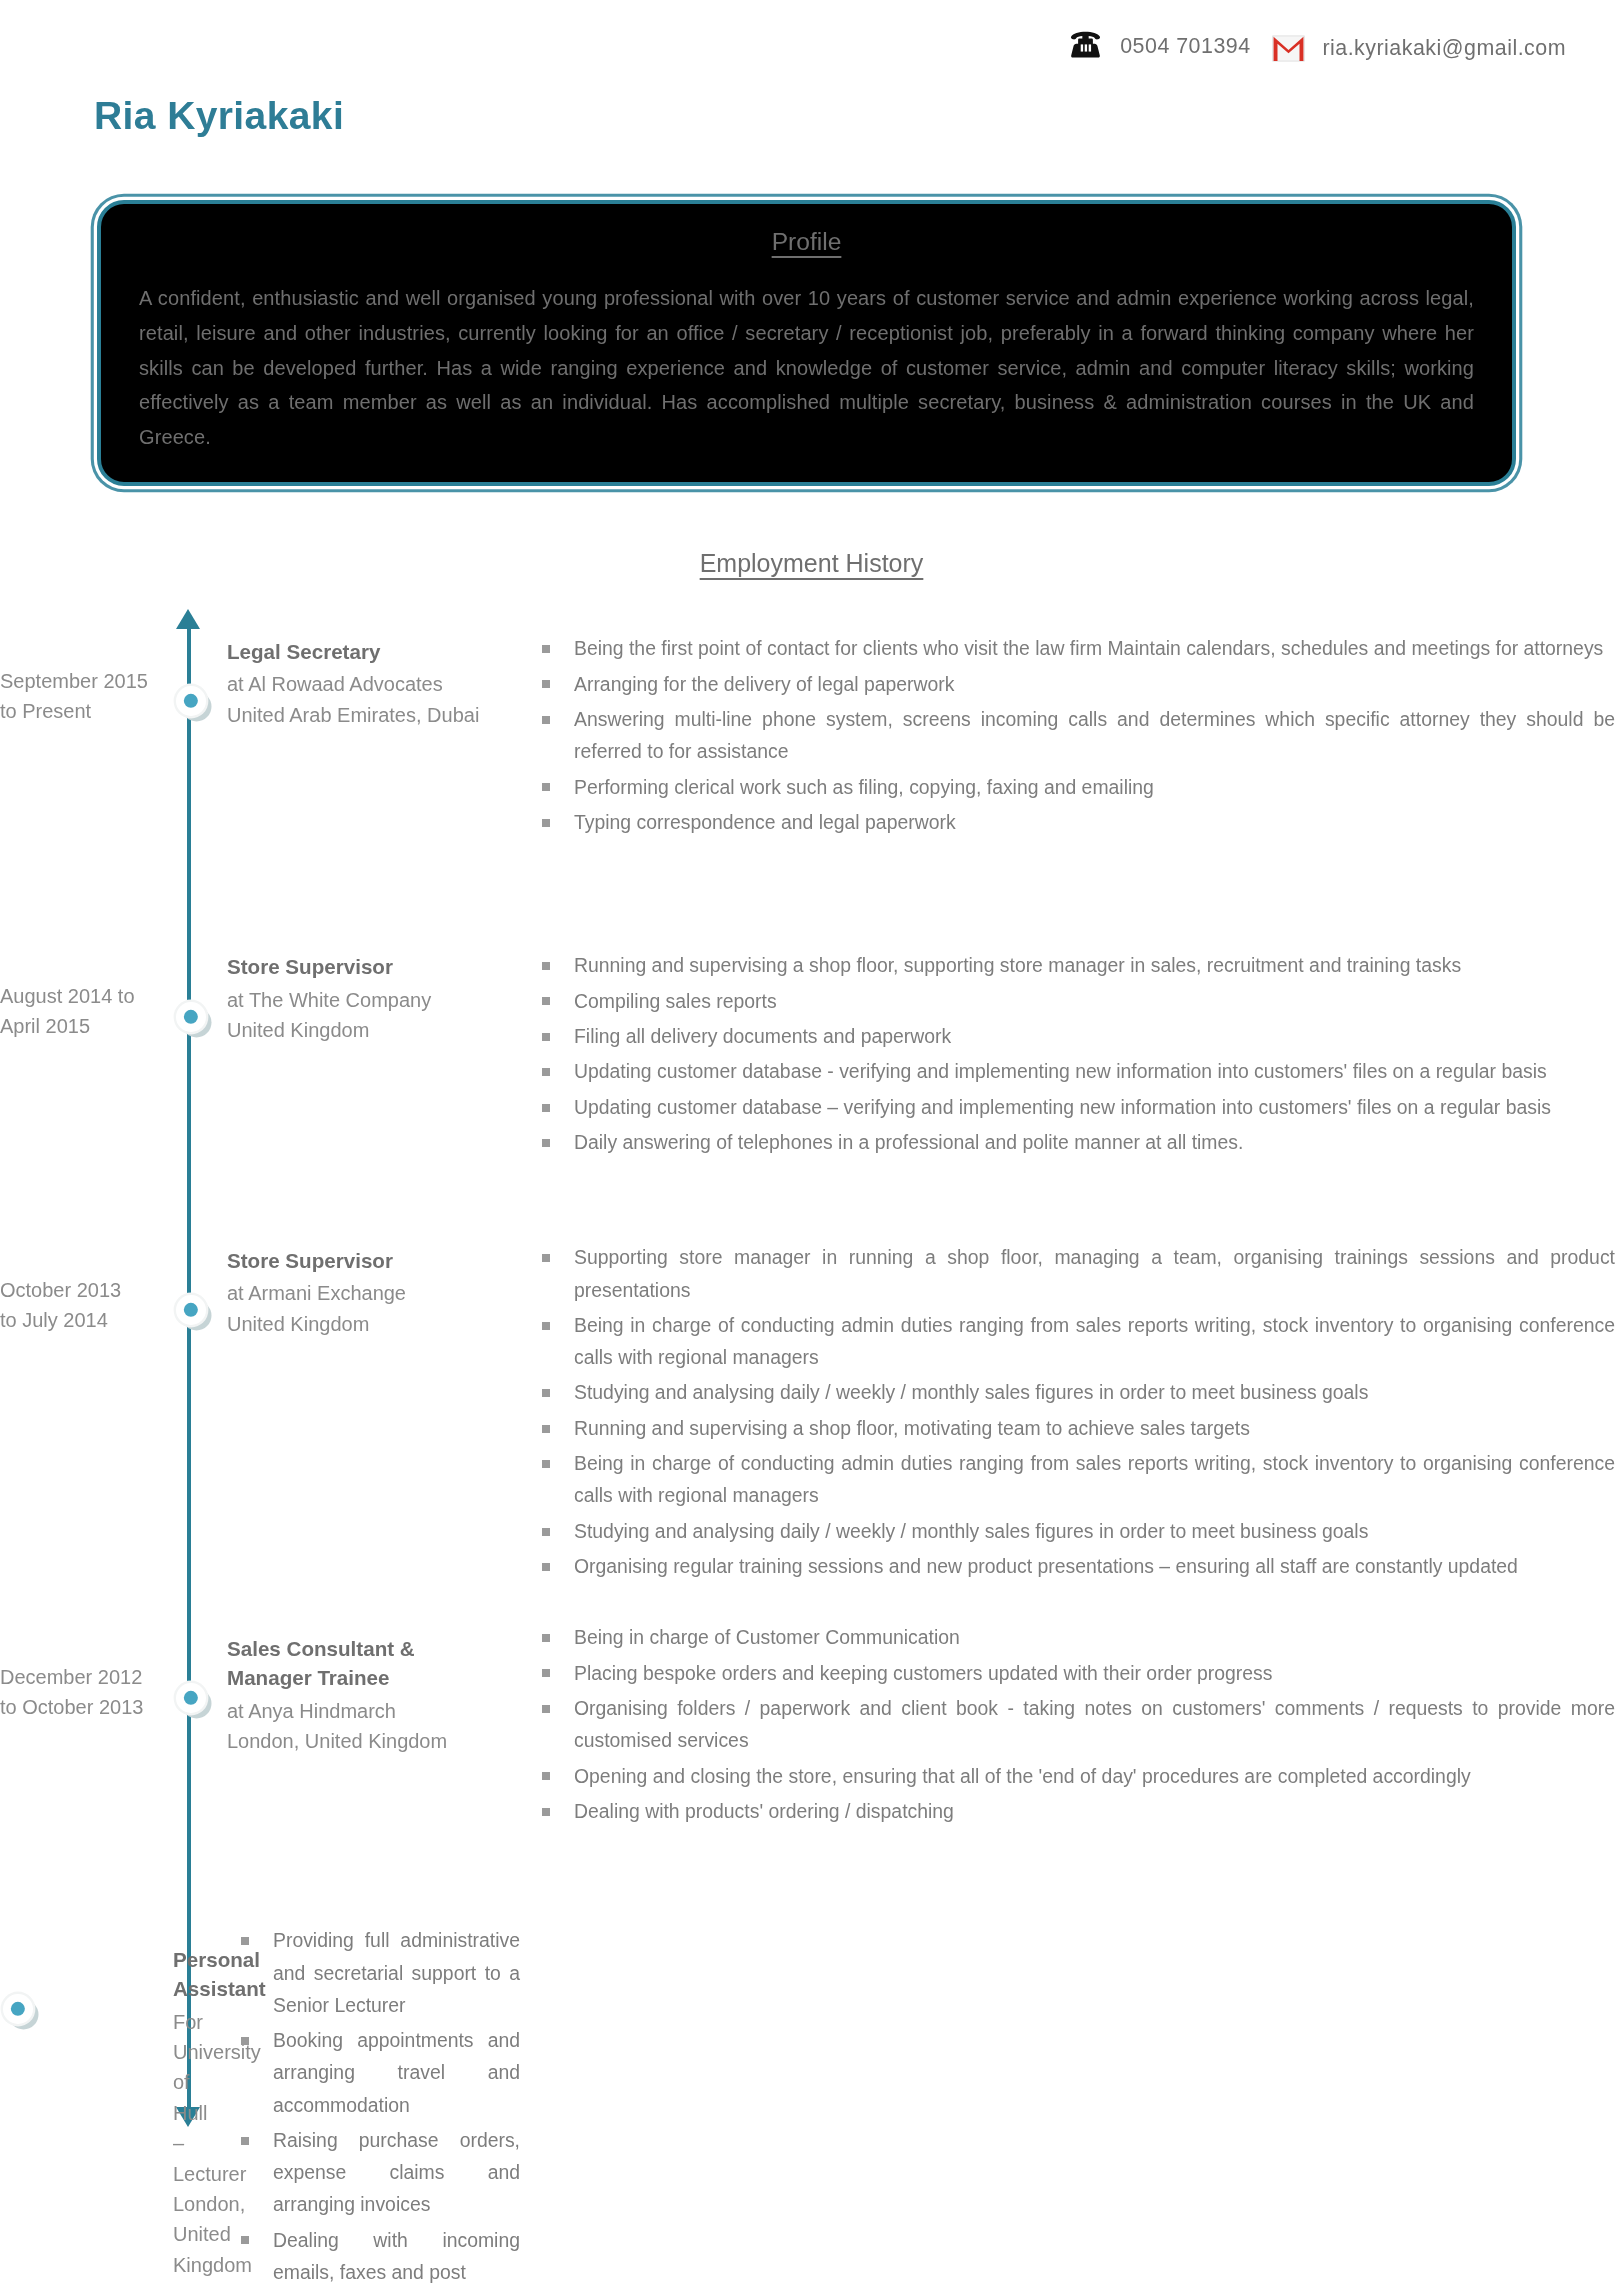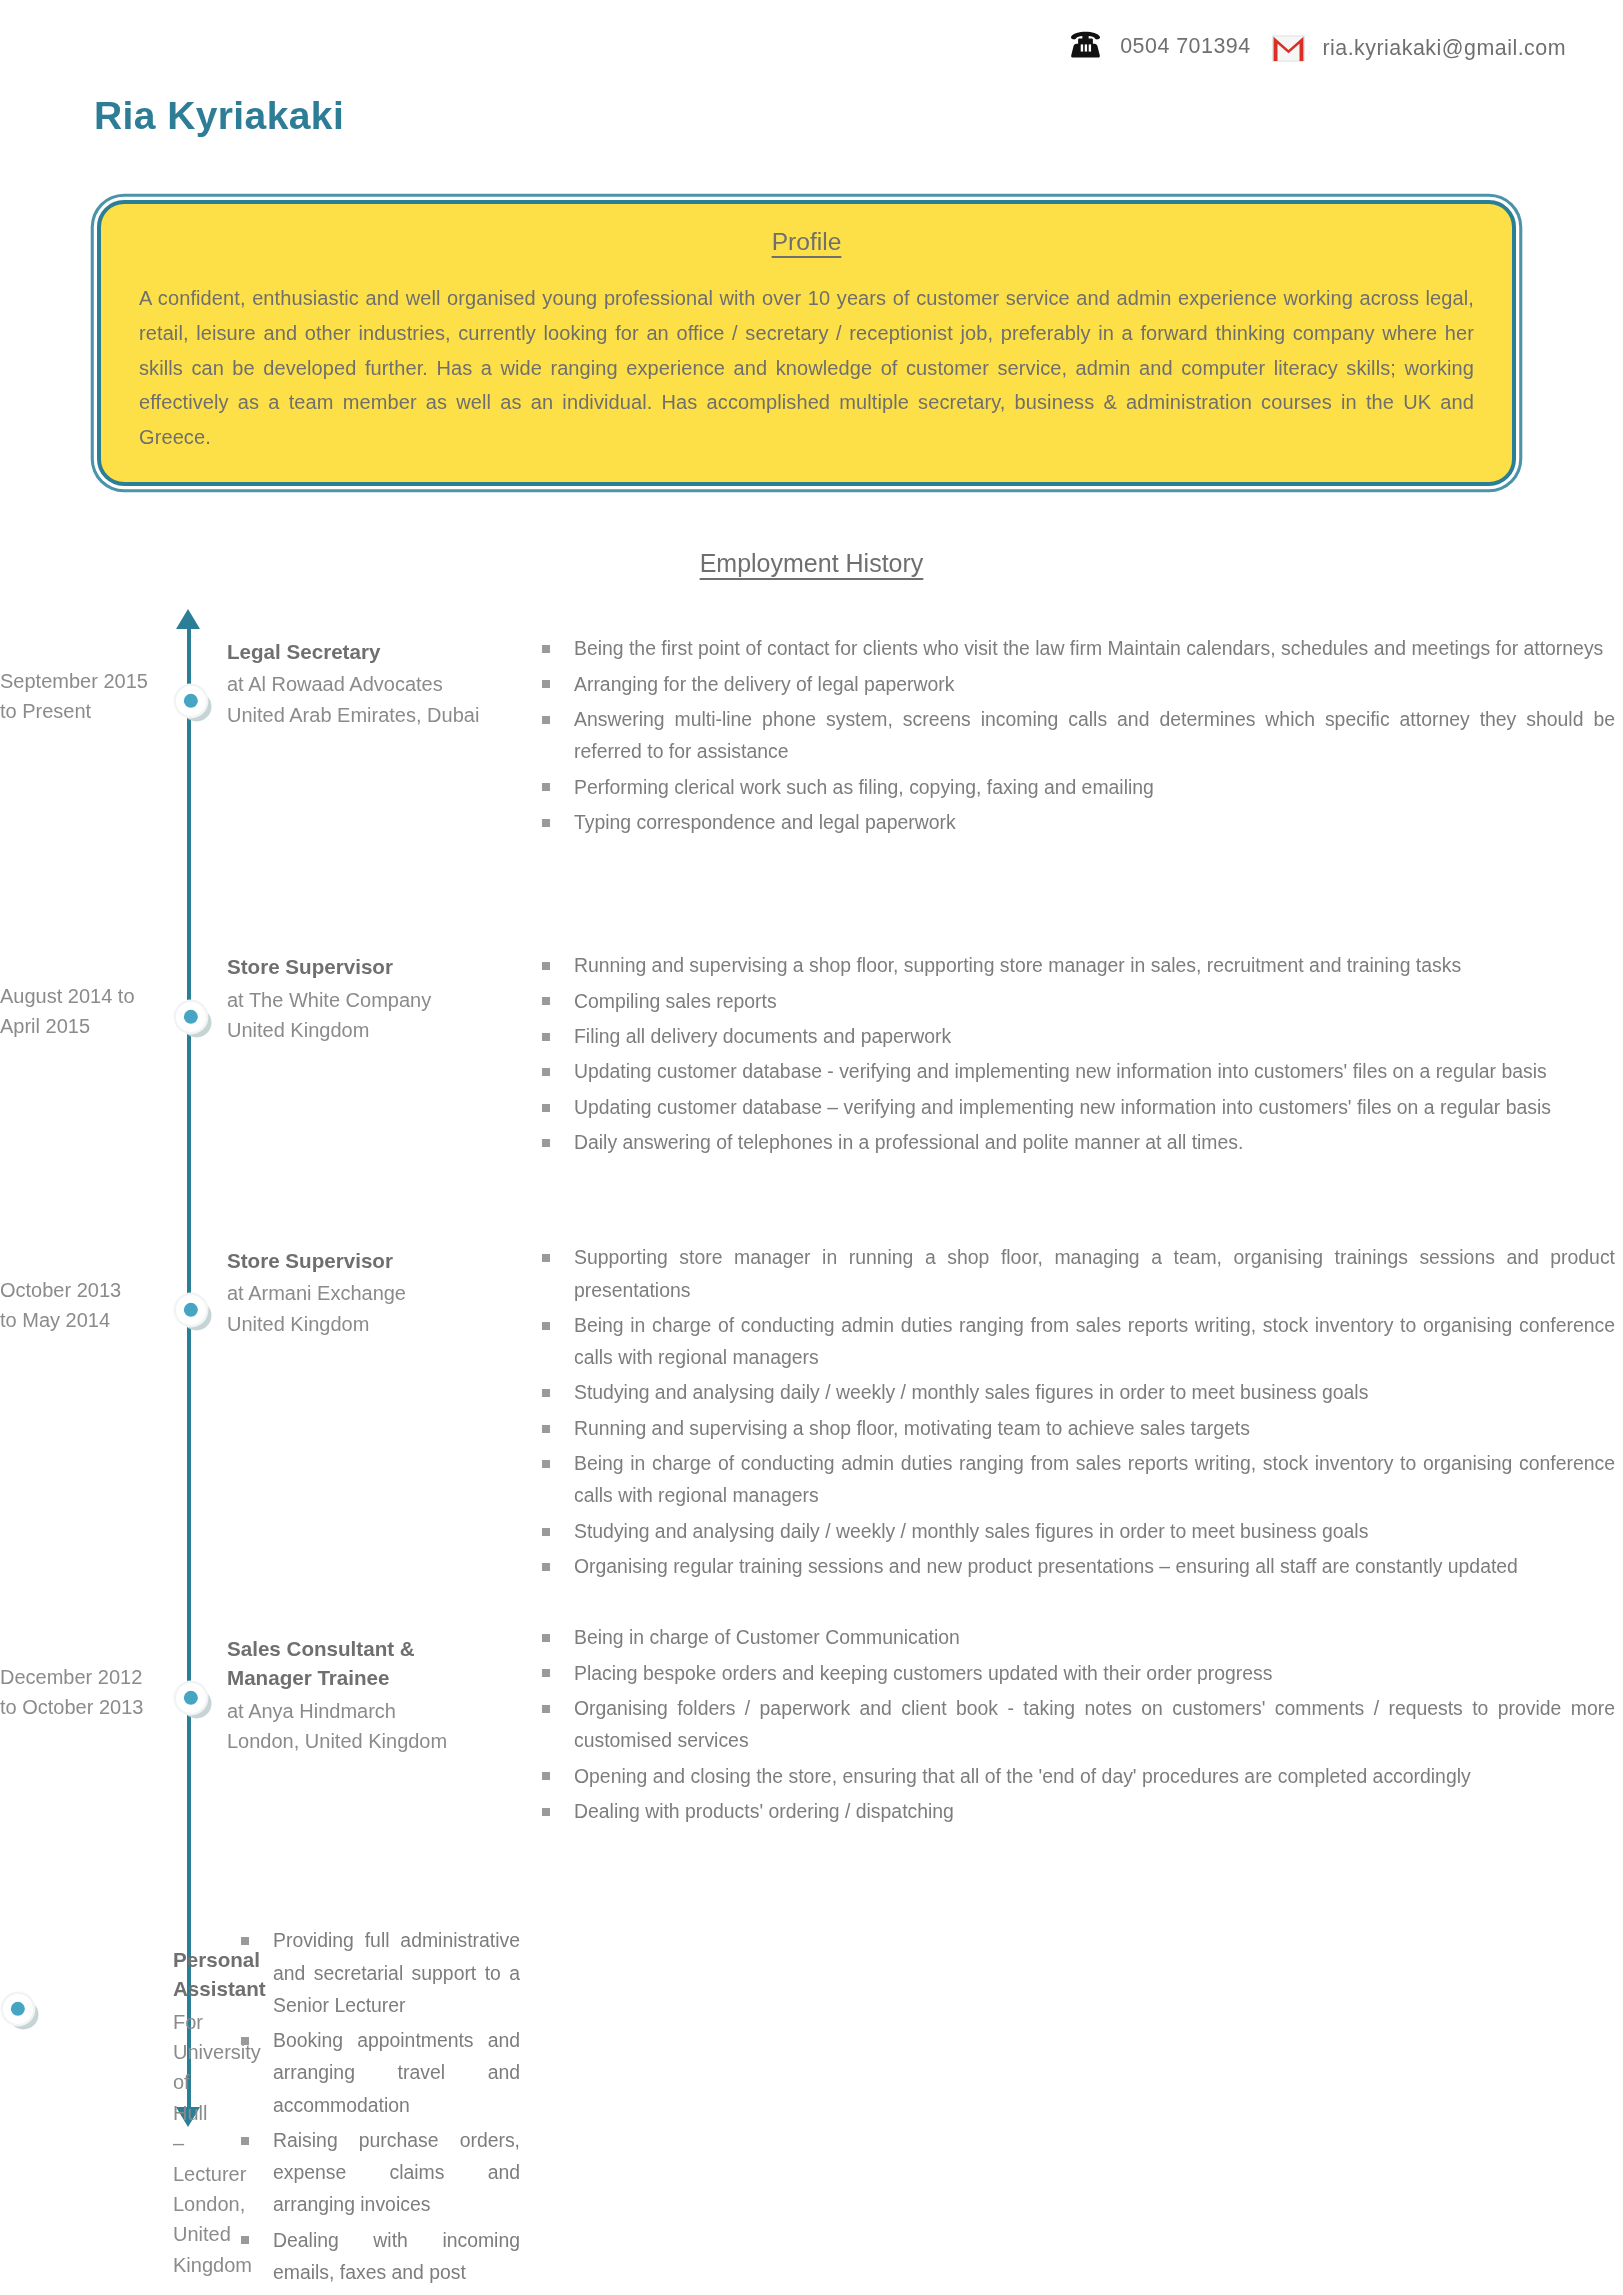--- a/index.html
+++ b/index.html
@@ -58,21 +58,21 @@
     position: absolute;
     left: 97px;
     top: 200px;
     width: 1419px;
   }
   .profile-box {
     border: 4px solid #2a7f96;
     border-radius: 27px;
     padding: 24px 38px 27px 38px;
     box-shadow: 0 0 0 3.2px #ffffff, 0 0 0 6.3px #4a93a8;
-    background: #fde047;
+    background: #000000;
     box-sizing: border-box;
   }
   .profile-title {
     text-align: center;
     font-size: 24.6px;
     color: #6f6f6f;
     text-decoration: underline;
     text-underline-offset: 5.5px;
     margin-bottom: 25px;
   }
@@ -281,21 +281,21 @@
           <li>Compiling sales reports</li>
           <li>Filing all delivery documents and paperwork</li>
           <li>Updating customer database - verifying and implementing new information into customers' files on a regular basis</li>
           <li>Updating customer database – verifying and implementing new information into customers' files on a regular basis</li>
           <li>Daily answering of telephones in a professional and polite manner at all times.</li>
         </ul>
       </div>
       <div class="job" style="position: absolute; top: 609px; left: 0px; width: 1623px;">
         <div class="job-dates" style="margin-top: 48px;">
           <div>October 2013</div>
-          <div>to May 2014</div>
+          <div>to July 2014</div>
         </div>
         <div class="dot-col">
           <div class="tl-dot" style="top: 68px;"></div>
         </div>
         <div class="job-meta" style="margin-top: 19px;">
           <div class="job-role">
             <div>Store Supervisor</div>
           </div>
           <div class="job-org">
             <div>at Armani Exchange</div>

